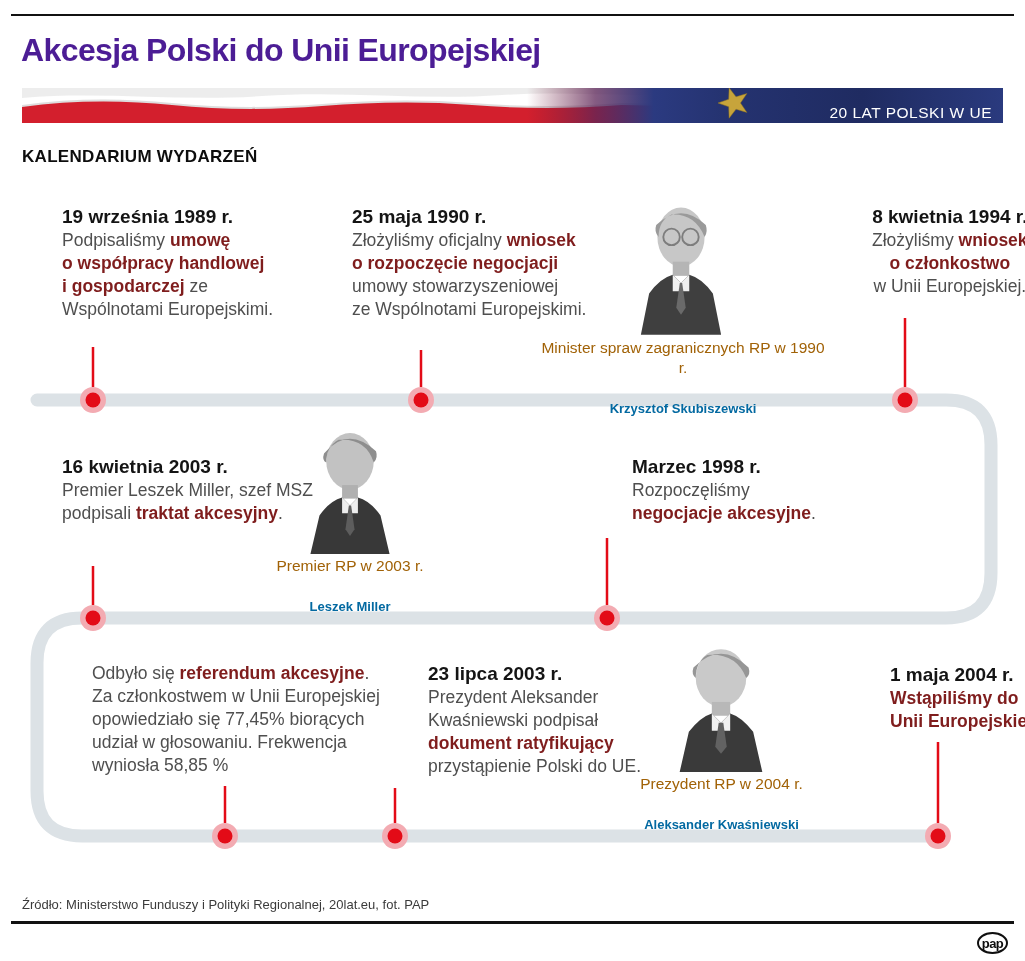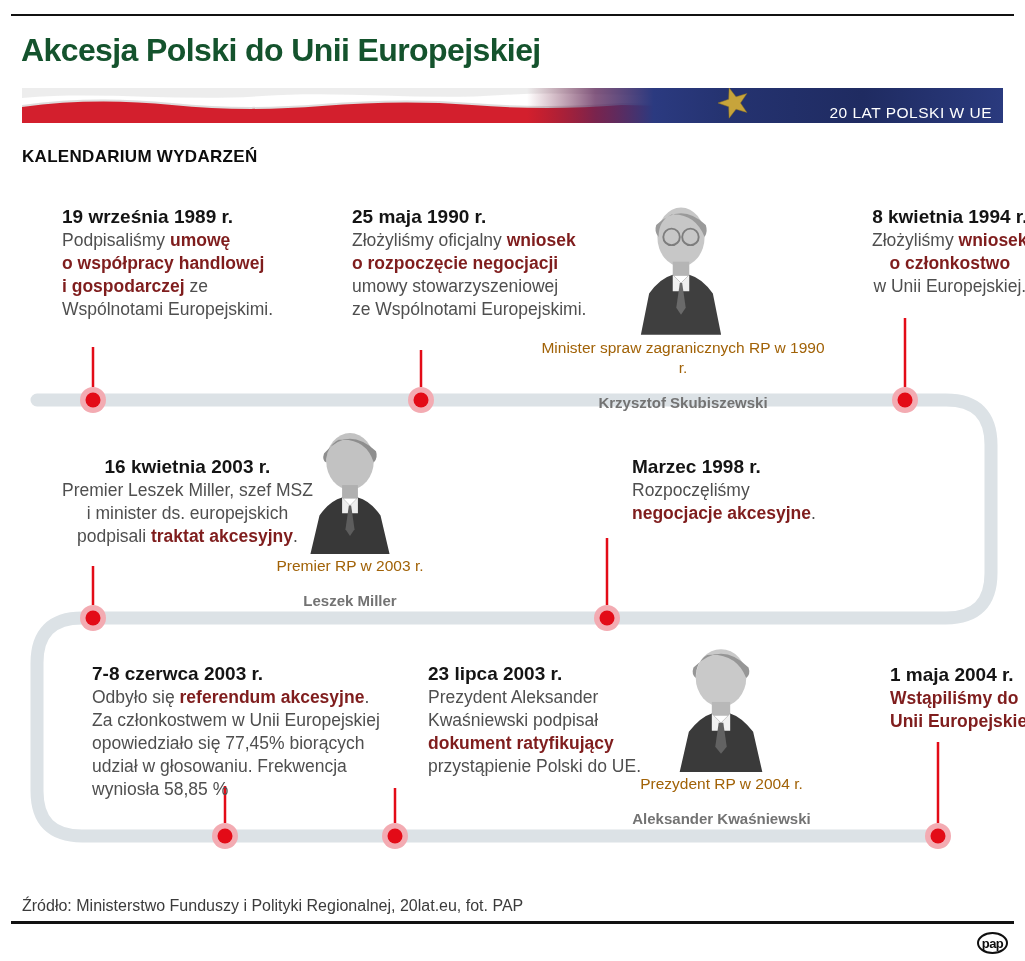--- a/index.html
+++ b/index.html
@@ -5,47 +5,47 @@
   html,body{margin:0;padding:0;background:#ffffff;}
   #stage{
     position:relative;width:1025px;height:961px;background:#ffffff;overflow:hidden;
     font-family:"Liberation Sans",sans-serif;
   }
   .rule{position:absolute;left:11px;width:1003px;height:2px;background:#111;}
   .rule.top{top:14px;}
   .rule.bottom{top:921px;height:3px;}
   .title{
     position:absolute;left:21px;top:32px;font-size:32px;font-weight:700;
-    color:#14532d;letter-spacing:-0.6px;white-space:nowrap;
+    color:#4c1d95;letter-spacing:-0.6px;white-space:nowrap;
   }
   .banner{position:absolute;left:22px;top:88px;width:981px;height:35px;}
   .section-heading{
     position:absolute;left:22px;top:147px;font-size:17px;font-weight:700;
     color:#0d0d0d;letter-spacing:0.3px;white-space:nowrap;
   }
   #timeline-svg{position:absolute;left:0;top:0;width:1025px;height:961px;}
   .event{position:absolute;white-space:nowrap;margin-left:40px;}
   .ev-date{font-size:19px;font-weight:700;color:#141414;line-height:24px;}
   .ev-line{font-size:17.5px;color:#4f4f4f;line-height:23px;}
   .ev-line .b{font-weight:700;color:#7f1d1d;}
   .e0{left:22px;top:205px;} .e1{left:312px;top:205px;} .e2{left:832px;top:205px;text-align:center;}
-  .e3{left:22px;top:455px;text-align:center;} .e4{left:592px;top:455px;}
+  .e3{left:22px;top:455px;} .e4{left:592px;top:455px;}
   .e5{left:52px;top:662px;} .e6{left:388px;top:662px;} .e7{left:850px;top:663px;}
   .photo{position:absolute;}
   .photo svg{width:100%;height:100%;display:block;}
   .photo-skubiszewski{left:622px;top:196px;width:118px;height:142px;}
   .photo-miller{left:290px;top:424px;width:120px;height:130px;}
   .photo-kwasniewski{left:660px;top:640px;width:122px;height:132px;}
   .caption{position:absolute;text-align:center;}
   .caption .role{font-size:15.5px;color:#a16207;line-height:20px;}
-  .caption .name{font-size:15px;font-weight:700;color:#737373;line-height:22px;margin-top:14px;}
+  .caption .name{font-size:13px;font-weight:700;color:#0369a1;line-height:22px;margin-top:20px;}
   .cap-skubiszewski{left:540px;top:338px;width:286px;}
   .cap-miller{left:240px;top:556px;width:220px;}
   .cap-kwasniewski{left:595px;top:774px;width:253px;}
-  .source{position:absolute;left:22px;top:897px;font-size:16px;color:#3b3b3b;white-space:nowrap;}
+  .source{position:absolute;left:22px;top:897px;font-size:13px;color:#3b3b3b;white-space:nowrap;}
   .pap-logo{
     position:absolute;left:977px;top:932px;width:31px;height:22px;
     border:2.5px solid #0f0f0f;border-radius:50% / 50%;background:#fff;
     display:flex;align-items:center;justify-content:center;
     font-size:13px;font-weight:700;color:#0f0f0f;letter-spacing:-0.5px;box-sizing:border-box;
   }
 </style>
 </head>
 <body>
 
@@ -147,30 +147,28 @@
     </div>
   <div class="event e2">
       <div class="ev-date">8 kwietnia 1994 r.</div>
       <div class="ev-line"><span>Złożyliśmy </span><span class="b">wniosek</span></div>
       <div class="ev-line"><span class="b">o członkostwo</span></div>
       <div class="ev-line"><span>w Unii Europejskiej.</span></div>
     </div>
   <div class="event e3">
       <div class="ev-date">16 kwietnia 2003 r.</div>
       <div class="ev-line"><span>Premier Leszek Miller, szef MSZ</span></div>
-      <div class="ev-line"><span>i minister ds. europejskich</span></div>
       <div class="ev-line"><span>podpisali </span><span class="b">traktat akcesyjny</span><span>.</span></div>
     </div>
   <div class="event e4">
       <div class="ev-date">Marzec 1998 r.</div>
       <div class="ev-line"><span>Rozpoczęliśmy</span></div>
       <div class="ev-line"><span class="b">negocjacje akcesyjne</span><span>.</span></div>
     </div>
   <div class="event e5">
-      <div class="ev-date">7-8 czerwca 2003 r.</div>
       <div class="ev-line"><span>Odbyło się </span><span class="b">referendum akcesyjne</span><span>.</span></div>
       <div class="ev-line"><span>Za członkostwem w Unii Europejskiej</span></div>
       <div class="ev-line"><span>opowiedziało się 77,45% biorących</span></div>
       <div class="ev-line"><span>udział w głosowaniu. Frekwencja</span></div>
       <div class="ev-line"><span>wyniosła 58,85 %</span></div>
     </div>
   <div class="event e6">
       <div class="ev-date">23 lipca 2003 r.</div>
       <div class="ev-line"><span>Prezydent Aleksander</span></div>
       <div class="ev-line"><span>Kwaśniewski podpisał</span></div>

